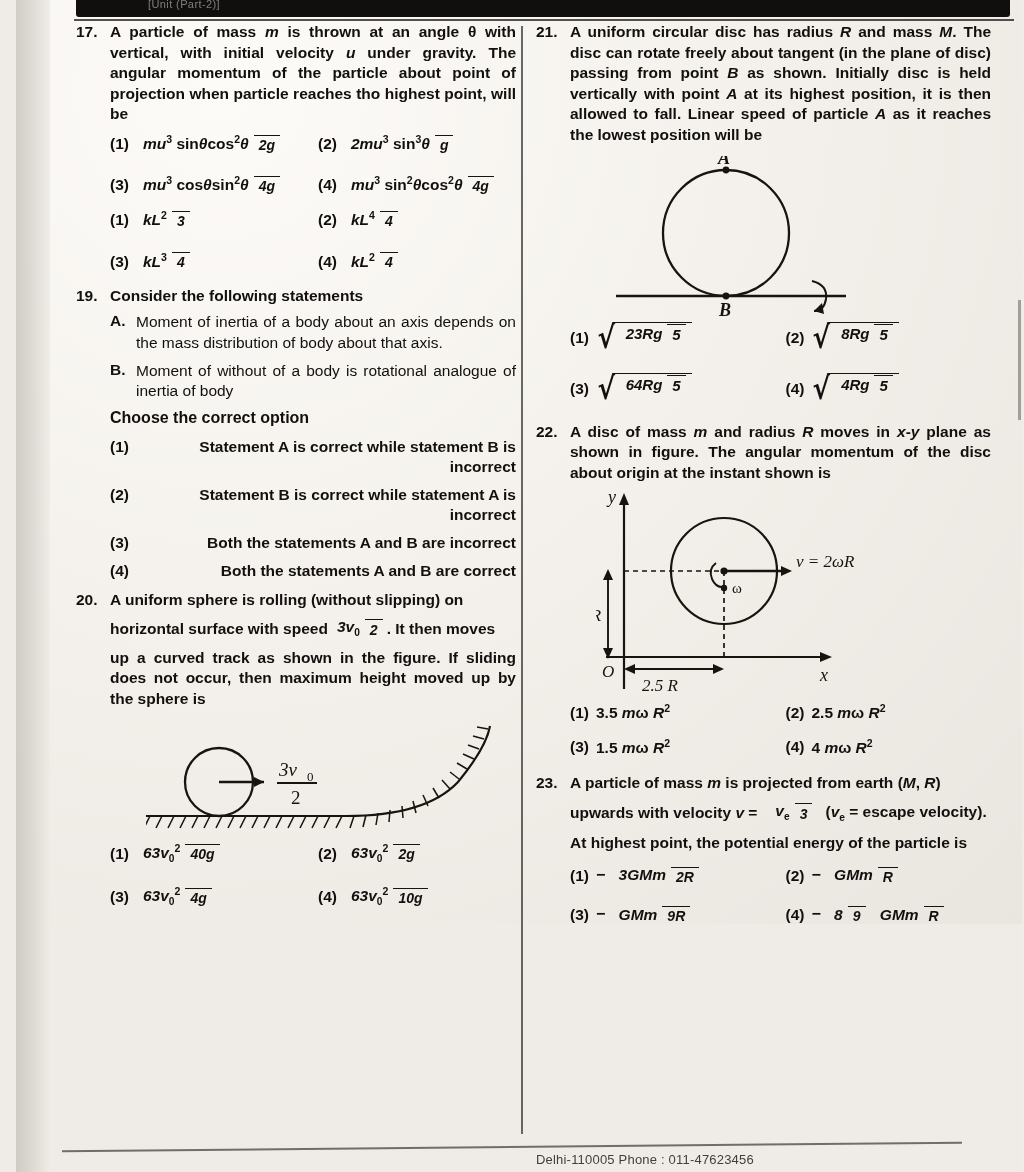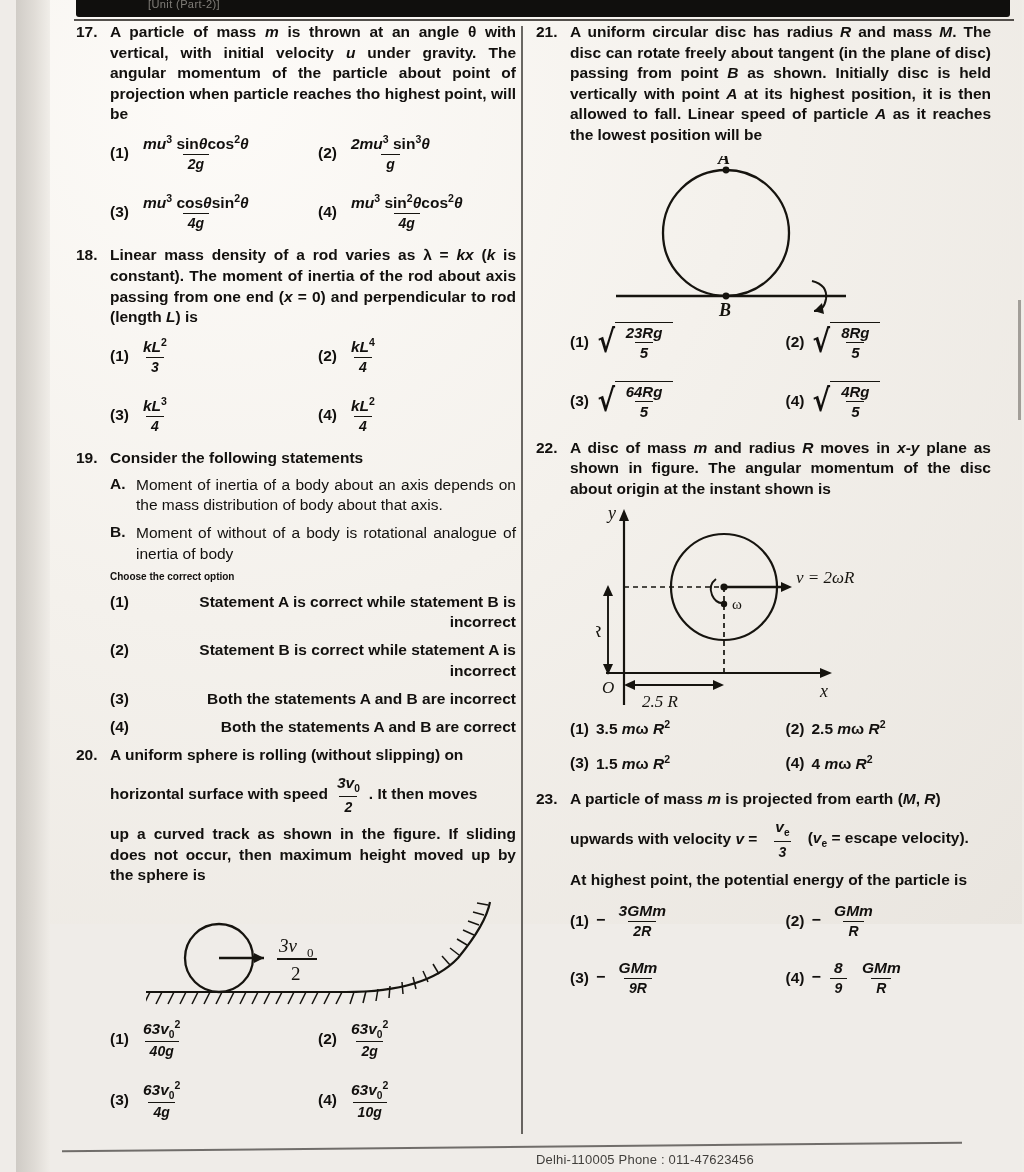--- a/index.html
+++ b/index.html
@@ -87,40 +87,40 @@
     font-weight:600;
   }
   .q-cont{
     margin-left:34px;font-size:15.5px;line-height:1.33;
     text-align:justify;font-weight:600;
   }
   .statements{margin-left:34px;margin-top:2px;}
   .stmt{display:flex;align-items:flex-start;margin-bottom:7px;}
   .stmt-lbl{width:26px;flex:0 0 26px;font-size:15.5px;font-weight:700;}
   .stmt-txt{flex:1 1 auto;font-size:15.5px;line-height:1.33;text-align:justify;font-weight:400;}
-  .choose{margin-left:34px;font-size:10px;font-weight:600;margin-top:3px;}
+  .choose{margin-left:34px;font-size:16px;font-weight:600;margin-top:3px;}
 
   
   .opts{
     margin-left:34px;margin-top:8px;
     display:grid;grid-template-columns:1fr 1fr;
     column-gap:10px;row-gap:12px;
     align-items:center;
   }
   .opts.tall{row-gap:20px;}
   .opts.rows{display:block;margin-top:6px;}
   .opt{display:flex;align-items:center;font-size:15.5px;font-weight:600;}
   .opts.rows .opt{margin-bottom:8px;align-items:flex-start;}
   .opt-lbl{flex:0 0 auto;margin-right:7px;padding-top:1px;}
   .opt-val{flex:1 1 auto;font-weight:600;}
   .opt-val.wrap{line-height:1.3;text-align:right;}
 
   
   .frac{
-    display:inline-flex;flex-direction:column;align-items:center;
+    display:inline-flex;flex-direction:row;align-items:center;
     vertical-align:middle;margin:0 2px;
   }
   .frac .num{
     padding:0 5px 1px 5px;font-style:italic;white-space:nowrap;font-size:15.5px;
   }
   .frac .den{
     padding:1px 5px 0 5px;border-top:1.6px solid #16140f;
     font-style:italic;white-space:nowrap;font-size:14px;
   }
   .frac.small .num,.frac.small .den{font-size:15px;}
@@ -200,26 +200,20 @@
             <span class="frac">
               <span class="num"><i>mu</i><sup class="p">3</sup> <span class="upr">sin</span><sup class="p">2</sup>θ<span class="upr">cos</span><sup class="p">2</sup>θ</span>
               <span class="den">4<i>g</i></span>
             </span>
           </span>
         </div>
       </div>
     </div>
 
     <div class="question" style="margin-top:14px;">
-      <div class="q-head">
-        <div class="q-num">18.</div>
-        <div class="q-body">
-          Linear mass density of a rod varies as λ = <i>kx</i> (<i>k</i> is constant). The moment of inertia of the rod about axis passing from one end (<i>x</i> = 0) and perpendicular to rod (length <i>L</i>) is
-        </div>
-      </div>
       <div class="opts tall">
         <div class="opt">
           <span class="opt-lbl">(1)</span>
           <span class="opt-val">
             <span class="frac">
                 <span class="num"><i>kL</i><sup class="p">2</sup></span>
                 <span class="den">3</span>
               </span>
           </span>
         </div>

